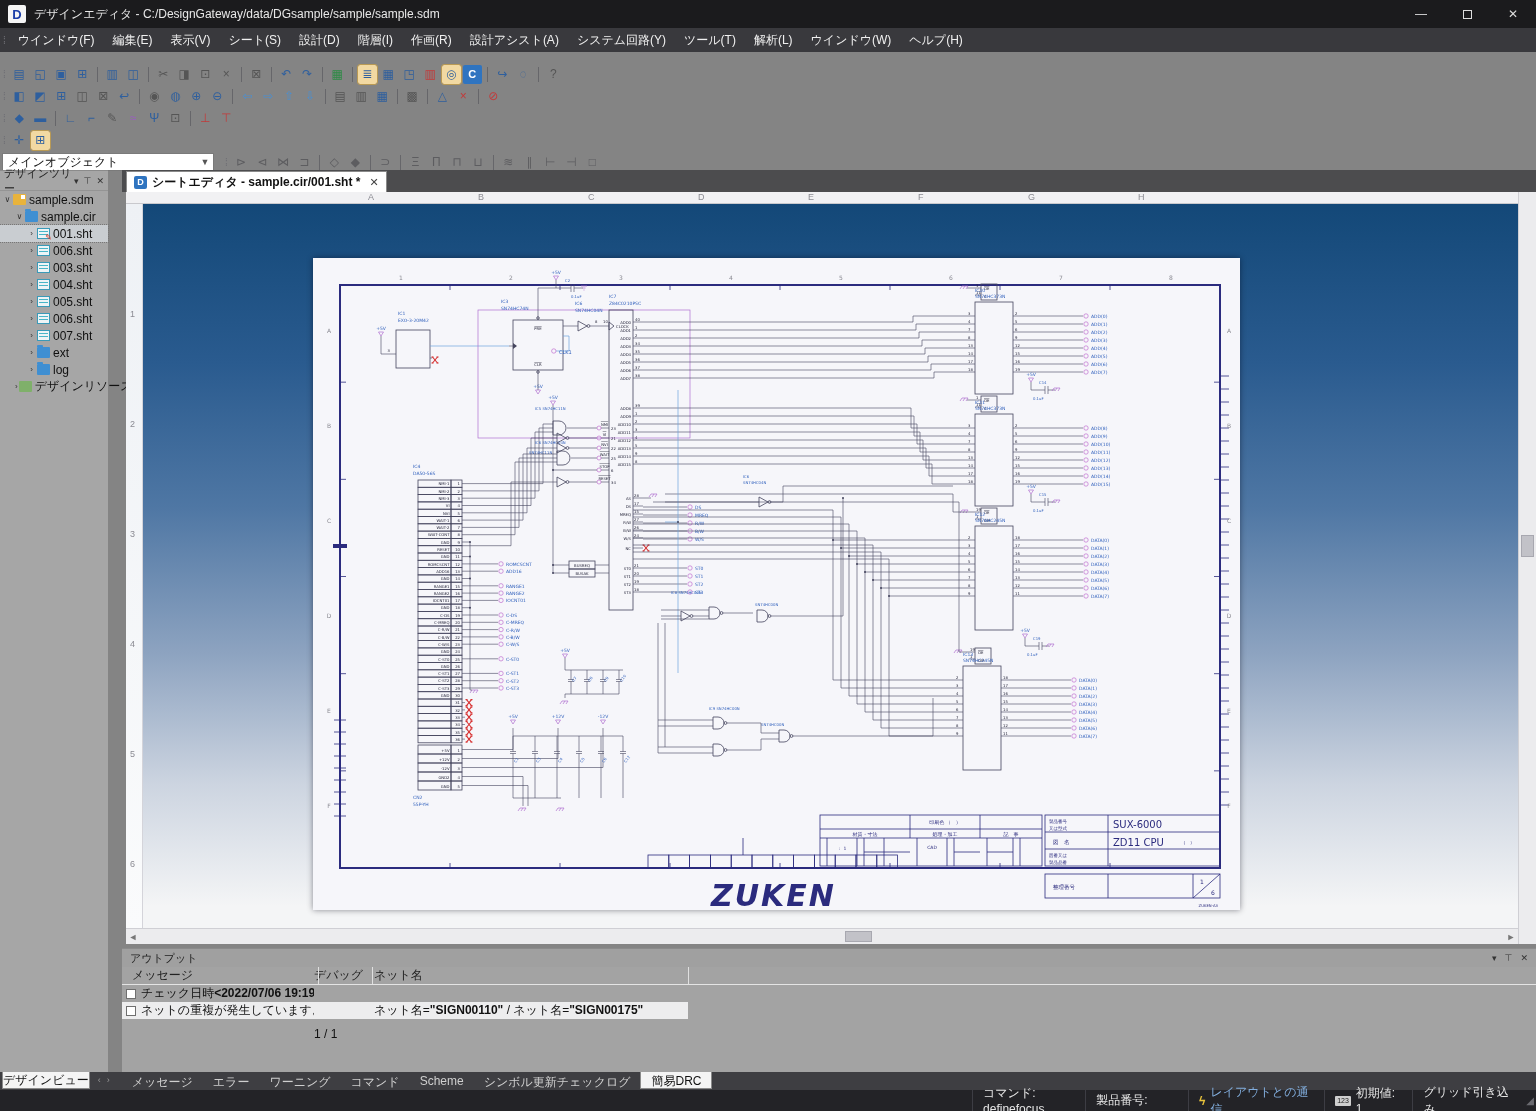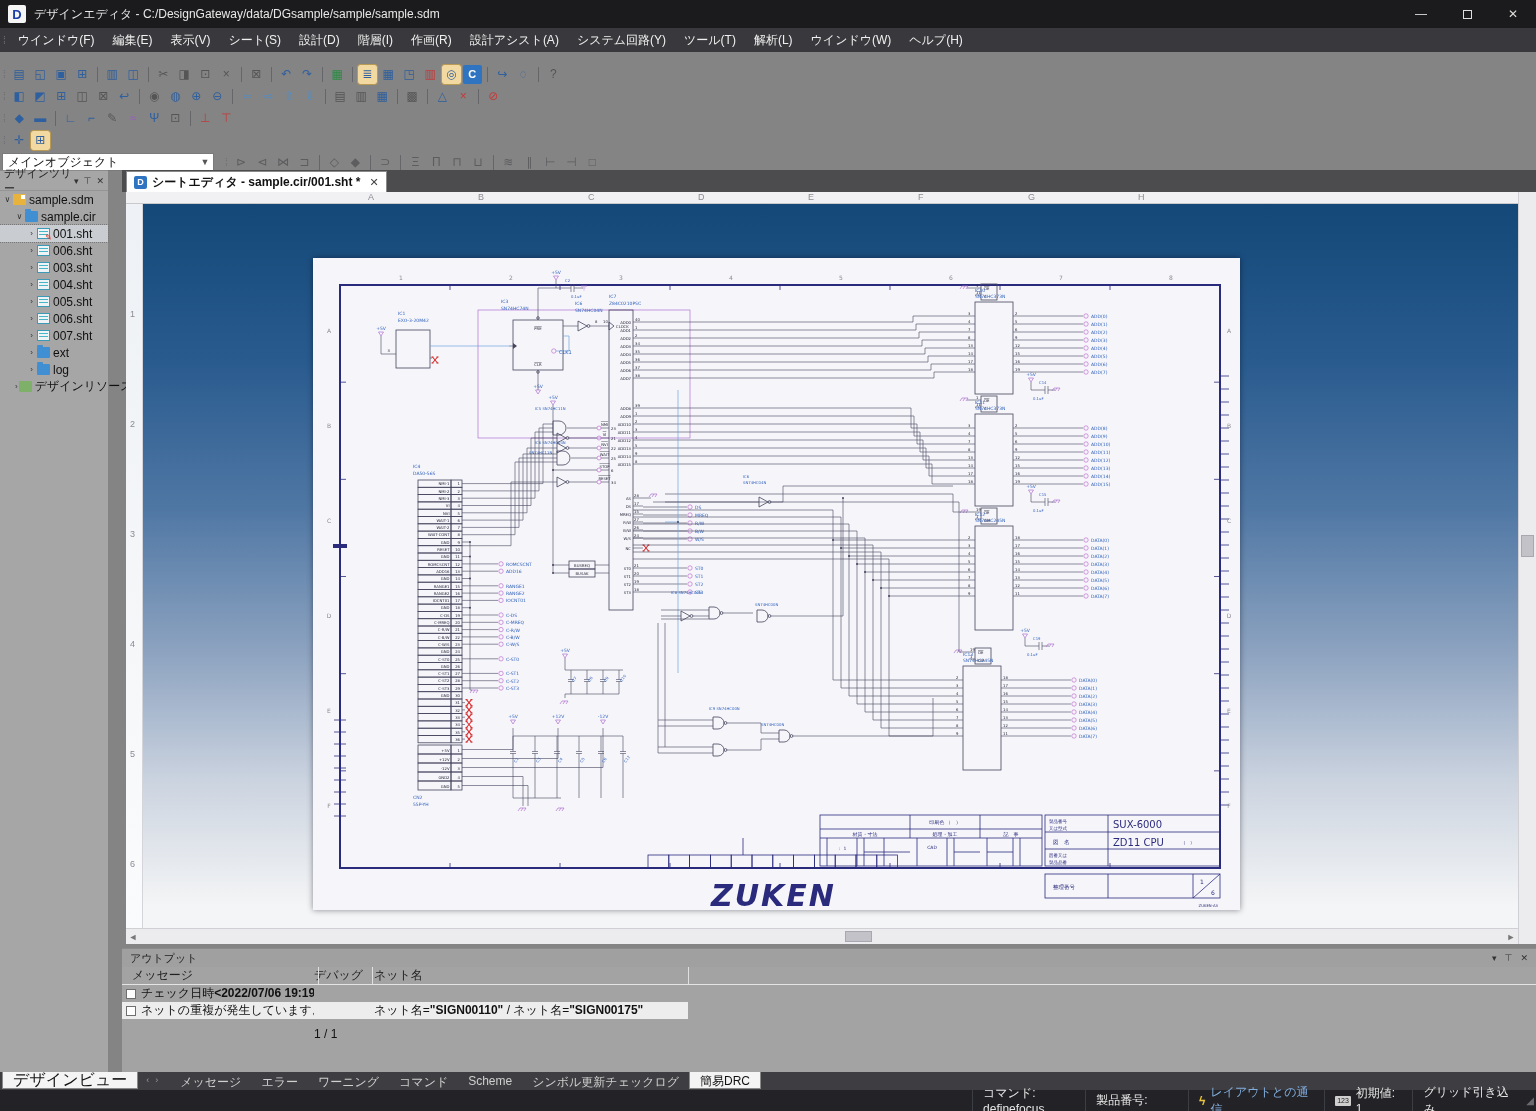--- a/index.html
+++ b/index.html
@@ -81,21 +81,21 @@
   #out-cols { height:18px; display:flex; align-items:center; border-bottom:1px solid #e4e4e4; color:#222; position:relative; }
   #out-cols .c1 { width:192px; padding-left:10px; } #out-cols .c2 { width:54px; } #out-cols .c3 { padding-left:6px; }
   .out-row { height:17px; display:flex; align-items:center; color:#111; position:relative; }
   .out-row .cb { width:10px; height:10px; border:1px solid #6f6f6f; background:#fff; margin:0 5px 0 4px; flex:none; }
   .out-row .c1 { width:173px; white-space:nowrap; overflow:hidden; } .out-row .c2 { width:54px;margin-top:46px; } .out-row .c3 { padding-left:6px; white-space:nowrap; }
   .out-row.alt { background:#ededee; width:566px; }
   .vline { position:absolute; top:0; bottom:0; width:1px; background:#e0e0e0; }
 
   
   #bstrip { left:0; top:1072px; width:1536px; height:18px; background:#3e3e42; display:flex; align-items:flex-start; color:#cfcfcf; }
-  #dvtab { margin-left:2px; height:17px; background:#f4f4f4; color:#111; padding:0 10px; display:flex; align-items:center; font-size:16px; border:1px solid #8a8a8a; border-top:none; }
+  #dvtab { margin-left:2px; height:17px; background:#f4f4f4; color:#111; padding:0 0; display:flex; align-items:center; font-size:12px; border:1px solid #8a8a8a; border-top:none; }
   .strip-arrows { color:#9a9a9a; font-size:9px; margin:3px 6px 0 8px; letter-spacing:6px; }
   .btab { padding:2px 10px 0; font-size:12px; height:17px; }
   .btab.active { background:#f4f4f4; color:#111; border:1px solid #8a8a8a; border-top:none; display:flex; align-items:center; }
 
   #statusbar { left:0; top:1090px; width:1536px; height:21px; background:#232327; color:#e6e6e6; display:flex; align-items:center; font-size:12px; }
   .st-seg { padding:0 10px; height:21px; display:flex; align-items:center; gap:5px; border-left:1px solid #3d3d44; }
   .st-blue { color:#82aede; }
   .bolt { color:#e8c33c; font-weight:bold; }
   .kicon { width:16px; height:10px; background:#cfcfcf; color:#222; font-size:7px; display:flex; align-items:center; justify-content:center; border-radius:1px; }
   #grip { margin-left:auto; margin-right:2px; color:#6a6a70; font-size:10px; }

